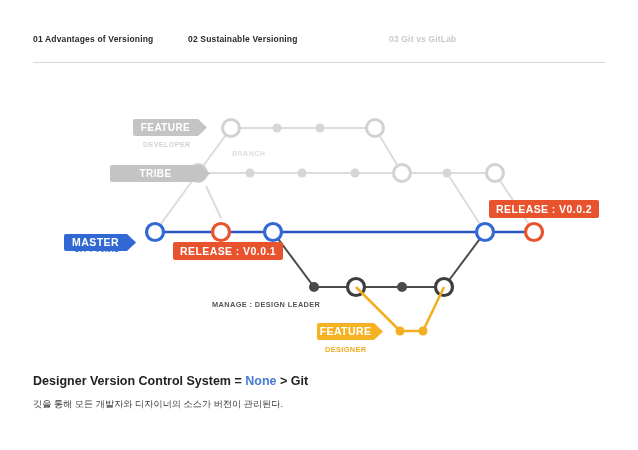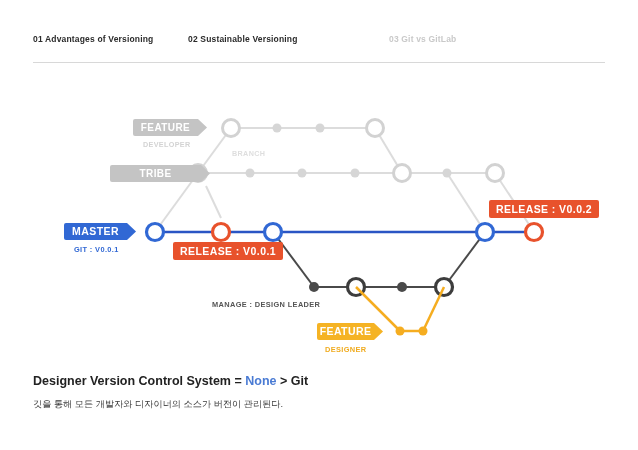--- a/index.html
+++ b/index.html
@@ -48,21 +48,21 @@
   }
   .tag.arrow{
     border-radius:2px 0 0 2px;
     clip-path:polygon(0 0, calc(100% - 9px) 0, 100% 50%, calc(100% - 9px) 100%, 0 100%);
     padding-right:9px;
   }
   .tag.plain{border-radius:2px;}
 
   .tag-feature-top{left:133px;top:119px;width:74px;background:#c4c4c4;}
   .tag-tribe{left:110px;top:165px;width:100px;background:#c4c4c4;}
-  .tag-master{left:64px;top:223px;width:72px;background:#3168d4;font-size:10.5px;}
+  .tag-master{left:64px;top:234px;width:72px;background:#3168d4;font-size:10.5px;}
   .tag-design{left:212px;top:277px;width:96px;background:#4a4a4a;font-size:10.5px;}
   .tag-feature-bottom{left:317px;top:323px;width:66px;background:#f5b324;font-size:10.5px;}
 
   .tag-release{
     background:#e8522c;
     border-radius:2px;
     height:18px;line-height:18px;
     font-size:10.5px;font-weight:700;
     padding:0 7px;
     color:#fff;

